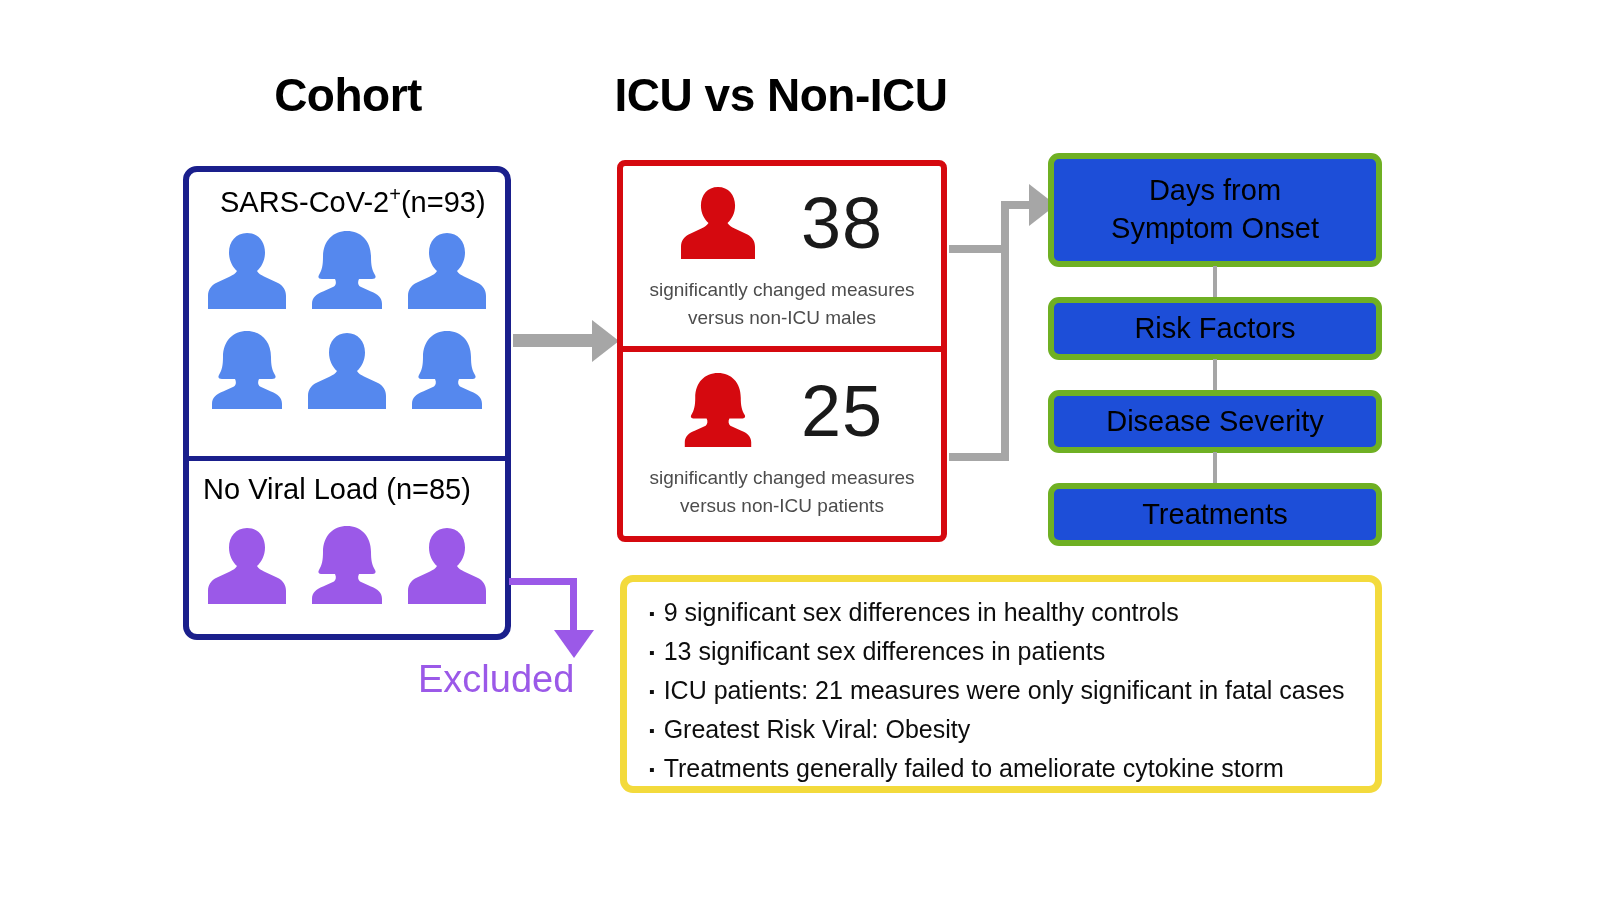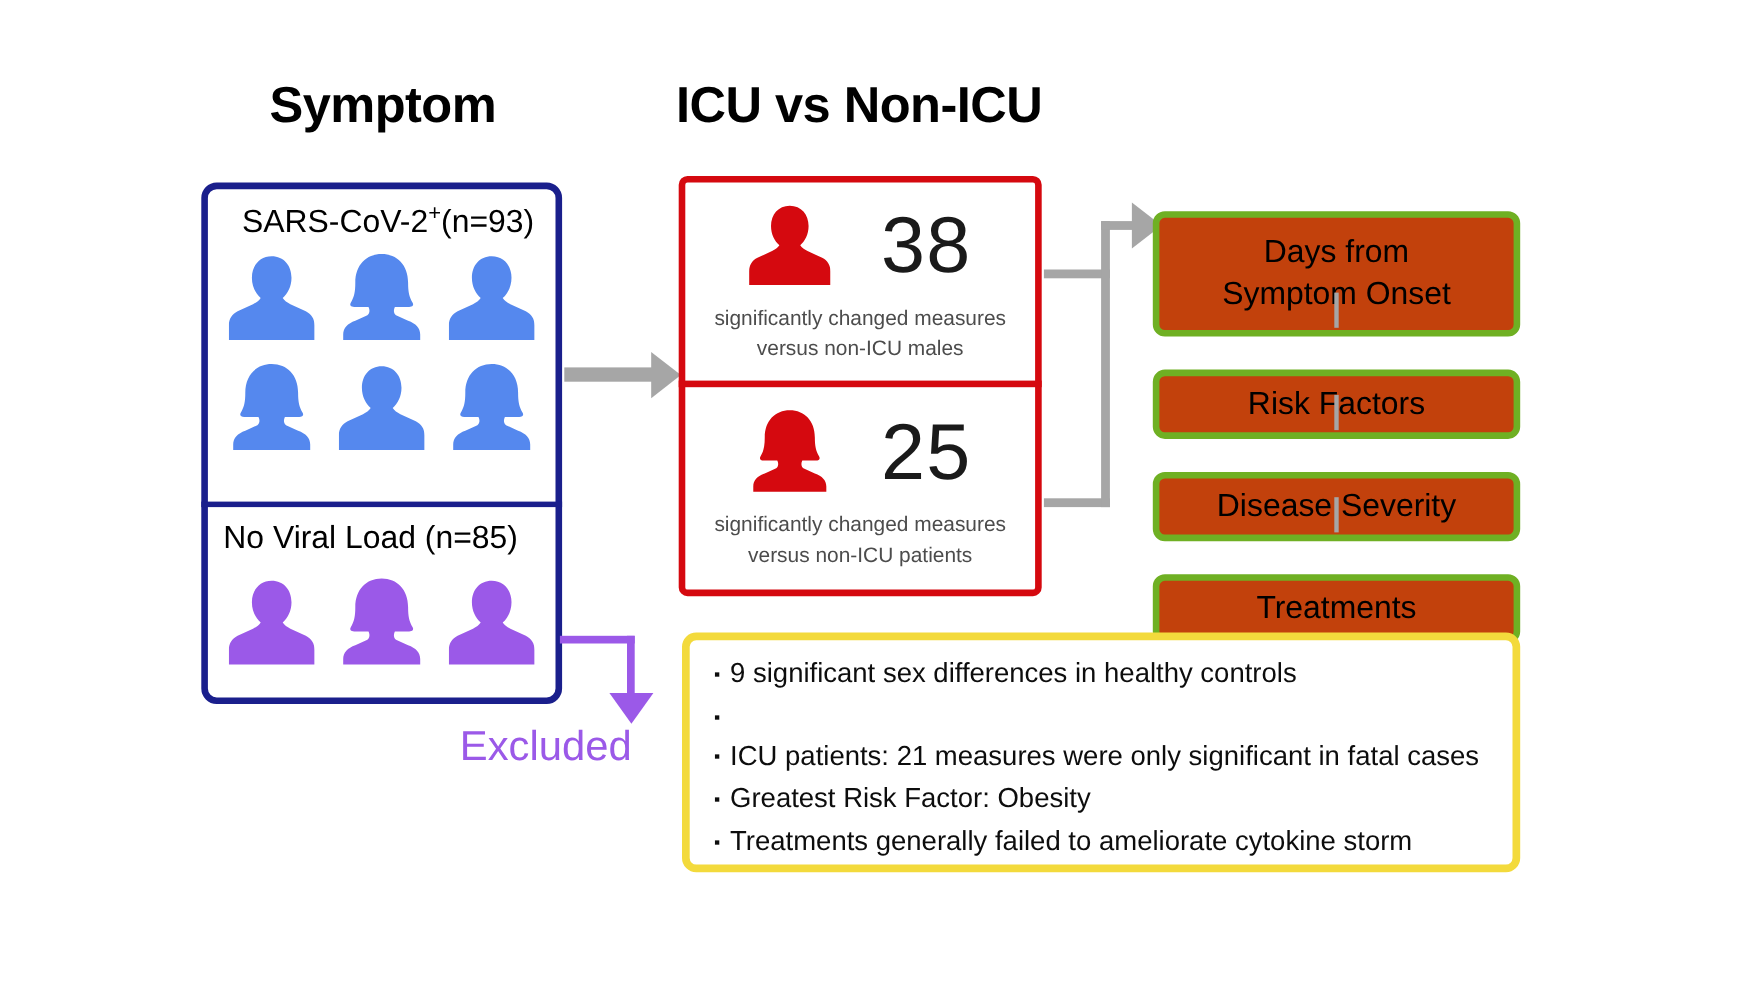--- a/index.html
+++ b/index.html
@@ -138,29 +138,28 @@
   }
 
   
   .green-box {
     position: absolute;
     left: 1048px;
     width: 334px;
     border: 6px solid #6FB023;
     border-radius: 11px;
     box-sizing: border-box;
-    background: #c2410c;
+    background: #1d4ed8;
     display: flex;
     align-items: center;
     justify-content: center;
     text-align: center;
     font-size: 29px;
     color: #000000;
     line-height: 1.3;
-    margin-top: 39px;
   }
   #green-0 { top: 153px; height: 114px; }
   #green-1 { top: 297px; height: 63px;  }
   #green-2 { top: 390px; height: 63px;  }
   #green-3 { top: 483px; height: 63px;  }
 
   .green-link {
     position: absolute;
     left: 1213px;
     width: 4px;
@@ -250,21 +249,21 @@
     font-size: 38px;
     color: #9B59E8;
     white-space: nowrap;
   }
 </style>
 </head>
 <body>
 
 <div id="canvas">
 
-  <div class="col-title" id="title-cohort">Symptom</div>
+  <div class="col-title" id="title-cohort">Cohort</div>
   <div class="col-title" id="title-icu">ICU vs Non-ICU</div>
 
   <div id="cohort-box"></div>
   <div id="cohort-divider"></div>
 
   <div class="cohort-label" id="label-sars">
     <span>SARS-CoV-2</span><sup>+</sup><span>(n=93)</span>
   </div>
 
   <div class="people-grid" id="people-positive">
@@ -369,28 +368,29 @@
   <div id="conn-exc-head"></div>
   <div id="label-excluded">Excluded</div>
 
   <div id="findings-box">
     <div class="finding">
       <span class="bullet">▪</span>
       <span>9 significant sex differences in healthy controls</span>
     </div>
     <div class="finding">
       <span class="bullet">▪</span>
+      <span>13 significant sex differences in patients</span>
     </div>
     <div class="finding">
       <span class="bullet">▪</span>
       <span>ICU patients: 21 measures were only significant in fatal cases</span>
     </div>
     <div class="finding">
       <span class="bullet">▪</span>
-      <span>Greatest Risk Factor: Obesity</span>
+      <span>Greatest Risk Viral: Obesity</span>
     </div>
     <div class="finding">
       <span class="bullet">▪</span>
       <span>Treatments generally failed to ameliorate cytokine storm</span>
     </div>
   </div>
 
 </div>
 
 </body></html>

